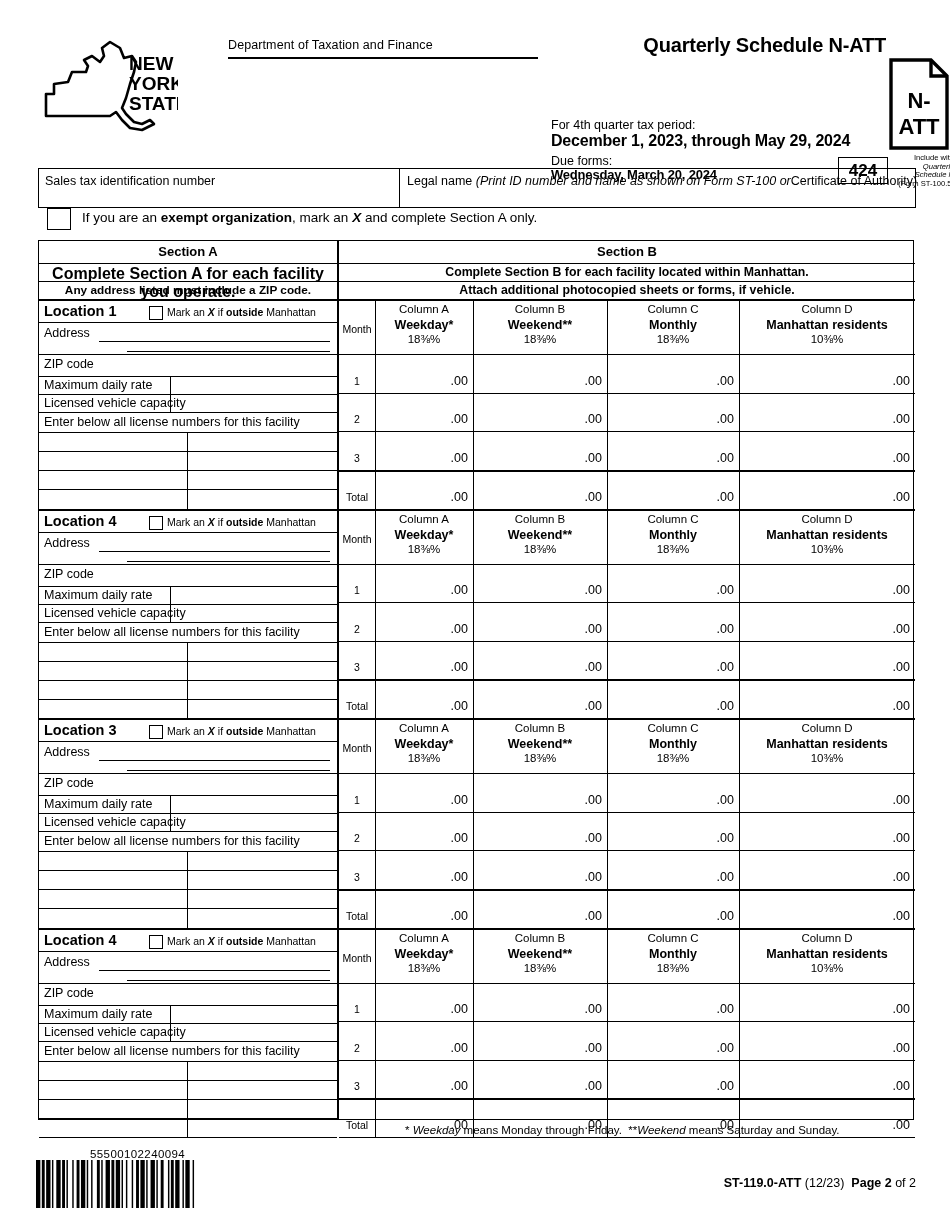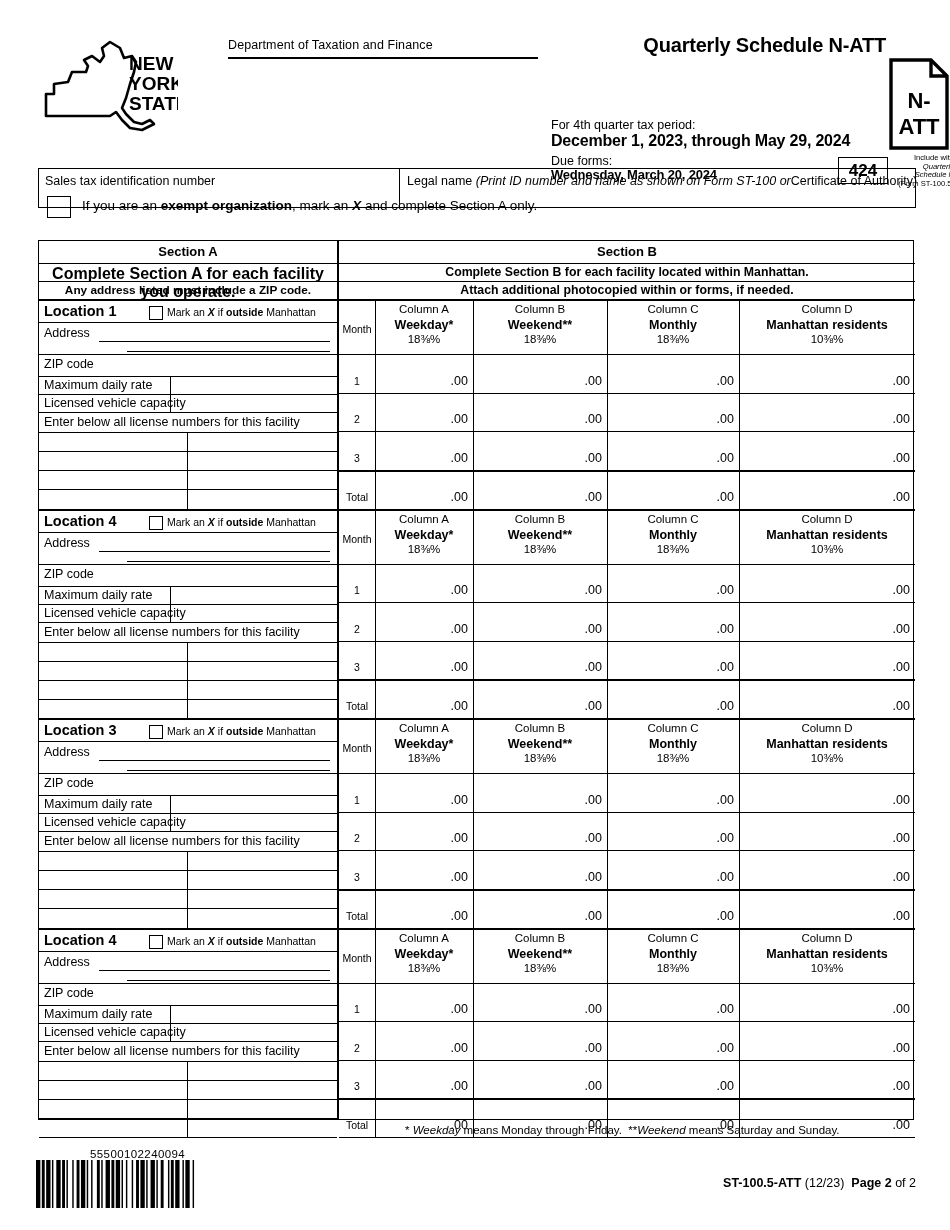--- a/index.html
+++ b/index.html
@@ -38,21 +38,21 @@
   .natt-txt .p{font-style:normal;}
 
   
   .idbox{position:absolute;left:38px;top:168px;width:876px;height:38px;border:1.2px solid #000;}
   .idbox .div{position:absolute;left:360px;top:0;width:1.2px;height:38px;background:#000;}
   .idbox .l1{position:absolute;left:6px;top:5px;font-size:12.5px;}
   .idbox .l2{position:absolute;left:368px;top:5px;font-size:12.5px;white-space:nowrap;}
   .idbox .l2 i{font-style:italic;}
 
   
-  .exempt{position:absolute;left:38px;top:194px;width:876px;height:28px;text-decoration:underline;}
+  .exempt{position:absolute;left:38px;top:206px;width:876px;height:28px;text-decoration:underline;}
   .exempt .cb{position:absolute;left:9px;top:2px;width:22px;height:20px;border:1.3px solid #000;}
   .exempt .tx{position:absolute;left:44px;top:4px;font-size:13.5px;}
   .exempt .tx b{font-weight:bold;}
   .exempt .tx i{font-style:italic;font-weight:bold;}
 
   
   .tbl{position:absolute;left:38px;top:240px;width:876px;height:880px;border:1.6px solid #000;box-sizing:border-box;}
 
   
   .bnr{position:absolute;left:0;width:876px;box-sizing:border-box;}
@@ -135,21 +135,21 @@
   </div>
 
   <div class="tbl" id="tbl">
       <div class="bnr" style="left: 0px; top: 3px; width: 298px; text-align: center; font-size: 13px; font-weight: bold;">Section A</div>
       <div class="bnr" style="left: 300px; top: 3px; width: 576px; text-align: center; font-size: 13px; font-weight: bold;">Section B</div>
       <div class="hline" style="left: 0px; top: 22px; width: 876px; height: 1.2px;"></div>
       <div class="bnr" style="left: 0px; top: 24px; width: 298px; text-align: center; font-size: 16px; font-weight: bold;">Complete Section A for each facility you operate.</div>
       <div class="bnr" style="left: 300px; top: 24px; width: 576px; text-align: center; font-size: 12.3px; font-weight: bold;">Complete Section B for each facility located within Manhattan.</div>
       <div class="hline" style="left: 0px; top: 40px; width: 876px; height: 1.2px;"></div>
       <div class="bnr" style="left: 0px; top: 42px; width: 298px; text-align: center; font-size: 11.8px; font-weight: bold;">Any address listed must include a ZIP code.</div>
-      <div class="bnr" style="left: 300px; top: 42px; width: 576px; text-align: center; font-size: 12.3px; font-weight: bold;">Attach additional photocopied within or forms, if needed.</div>
+      <div class="bnr" style="left: 300px; top: 42px; width: 576px; text-align: center; font-size: 12.3px; font-weight: bold;">Attach additional photocopied sheets or forms, if vehicle.</div>
       <div class="hline" style="left: 0px; top: 58px; width: 876px; height: 2.2px;"></div>
       <div class="vline" style="left: 298px; top: 0px; height: 878px; width: 2.4px;"></div>
       <div class="loc-title" style="left: 5px; top: 62px; font-size: 14.5px; font-weight: bold;">Location 1</div>
       <div class="mark-cb" style="left: 110px; top: 65px;"></div>
       <div class="mark-tx" style="left: 128px; top: 65px; font-size: 10.5px;"><span>Mark an </span><i>X</i><span> if </span><b>outside</b><span> Manhattan</span></div>
       <div class="hline" style="left: 0px; top: 81px; width: 298px; height: 1.1px;"></div>
       <div class="fld" style="left: 5px; top: 85px; font-size: 12.5px;">Address</div>
       <div class="addr-rule" style="left: 60px; top: 100px; width: 231px;"></div>
       <div class="addr-rule" style="left: 88px; top: 110px; width: 203px;"></div>
       <div class="hline" style="left: 0px; top: 113px; width: 298px; height: 1.1px;"></div>
@@ -490,15 +490,15 @@
         <rect x="120.35" y="0" width="1.45" height="48" fill="#000"></rect>
         <rect x="124.70" y="0" width="2.90" height="48" fill="#000"></rect>
         <rect x="131.95" y="0" width="1.45" height="48" fill="#000"></rect>
         <rect x="134.85" y="0" width="2.90" height="48" fill="#000"></rect>
         <rect x="139.20" y="0" width="4.35" height="48" fill="#000"></rect>
         <rect x="146.45" y="0" width="1.45" height="48" fill="#000"></rect>
         <rect x="149.35" y="0" width="4.35" height="48" fill="#000"></rect>
         <rect x="156.60" y="0" width="1.45" height="48" fill="#000"></rect>
       </svg>
   </div>
-  <div class="footright"><b>ST-100.5-ATT</b> <span>(12/23)</span>&nbsp;&nbsp;<b>Page 2</b><span> of 2</span></div>
+  <div class="footright"><b>ST-119.0-ATT</b> <span>(12/23)</span>&nbsp;&nbsp;<b>Page 2</b><span> of 2</span></div>
 
 </div>
 
 </body></html>

